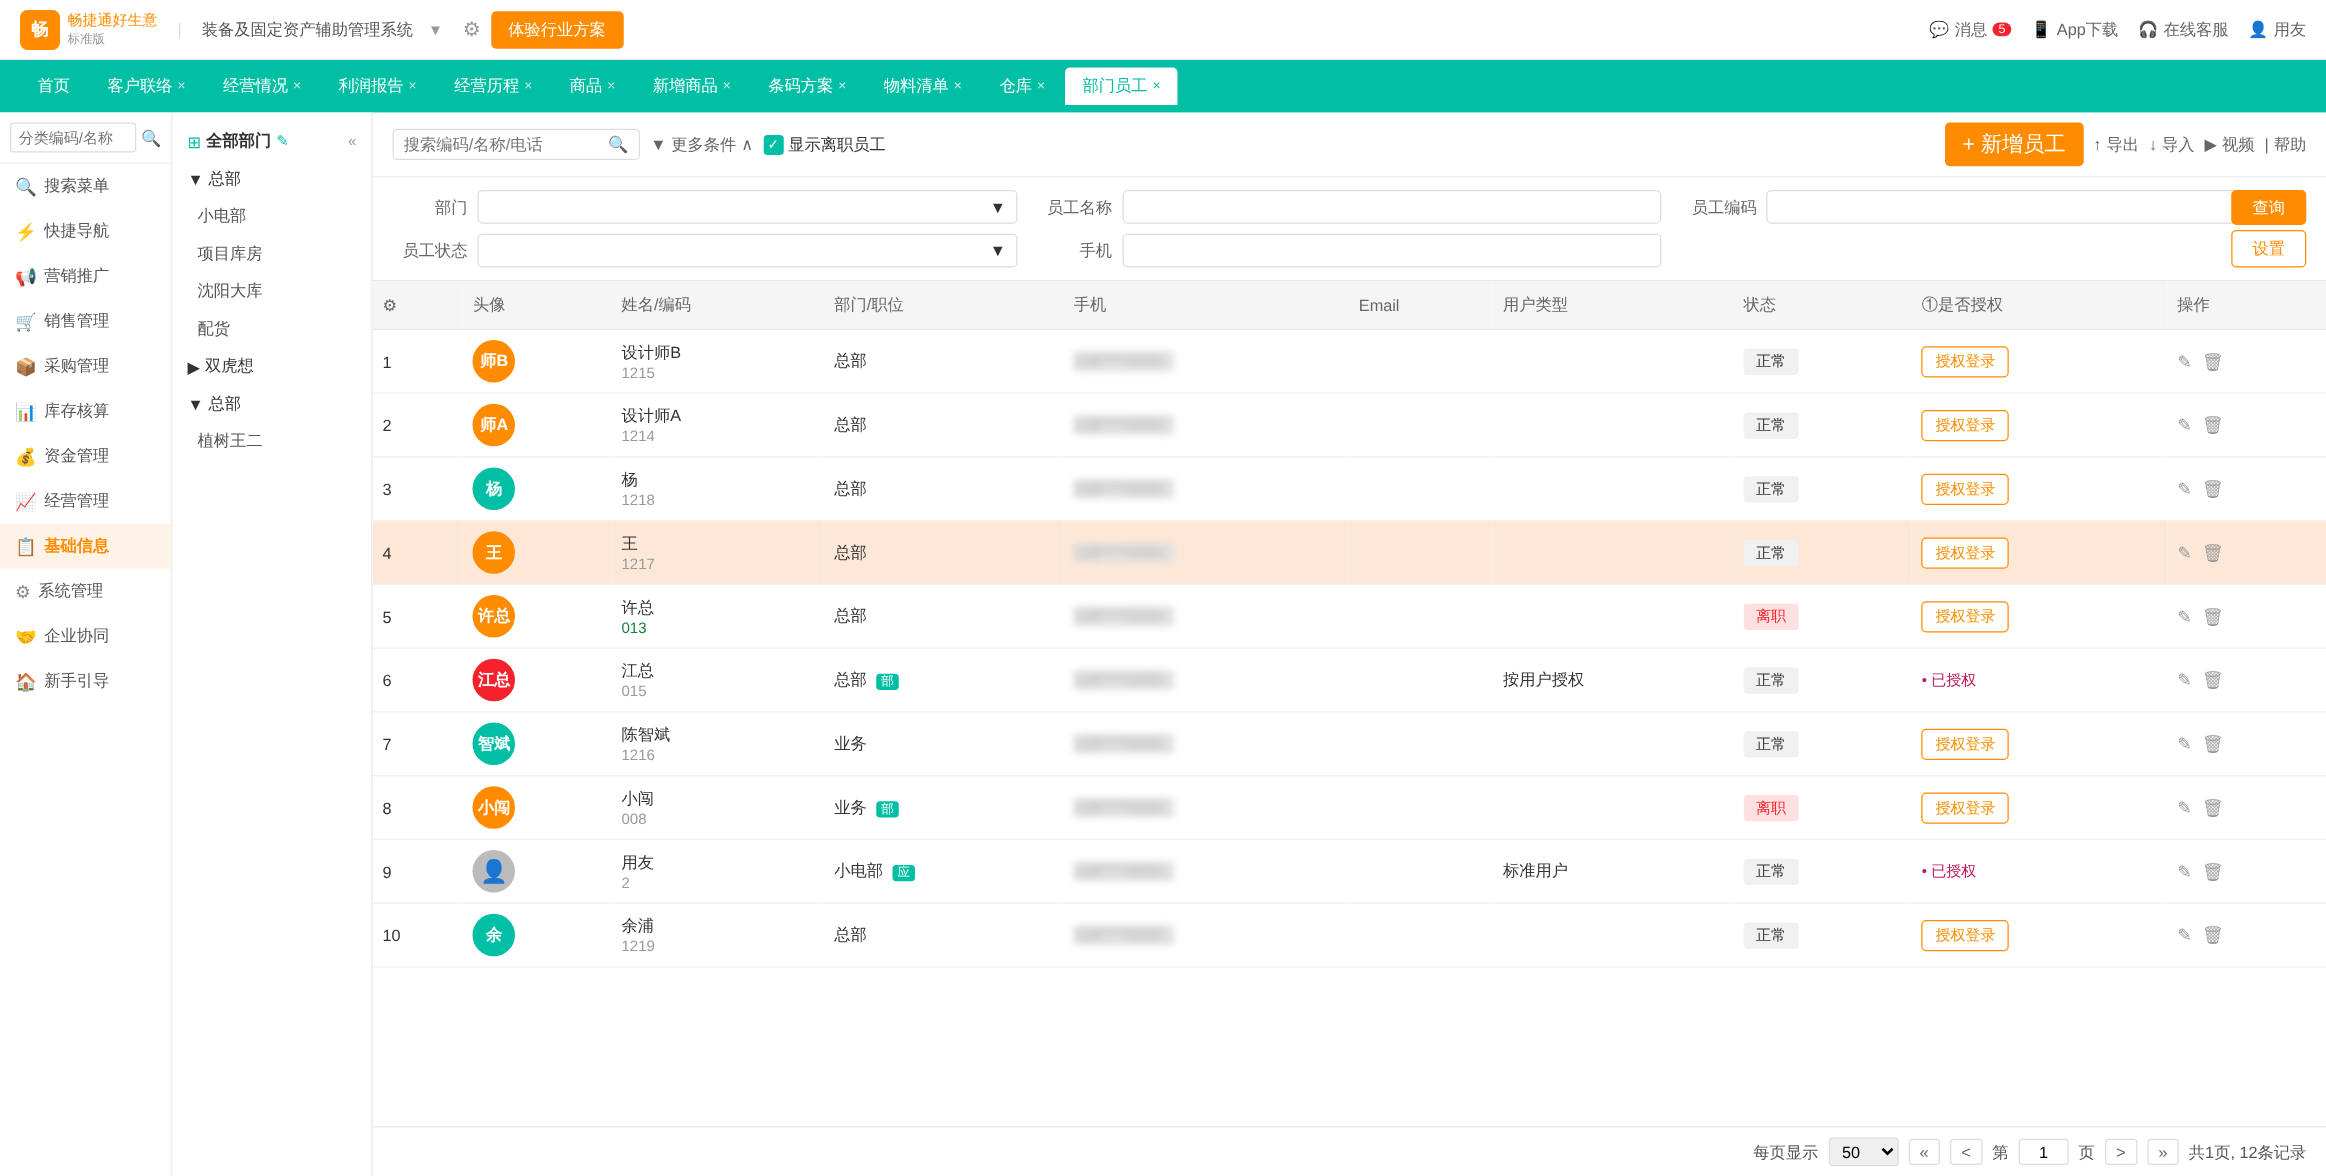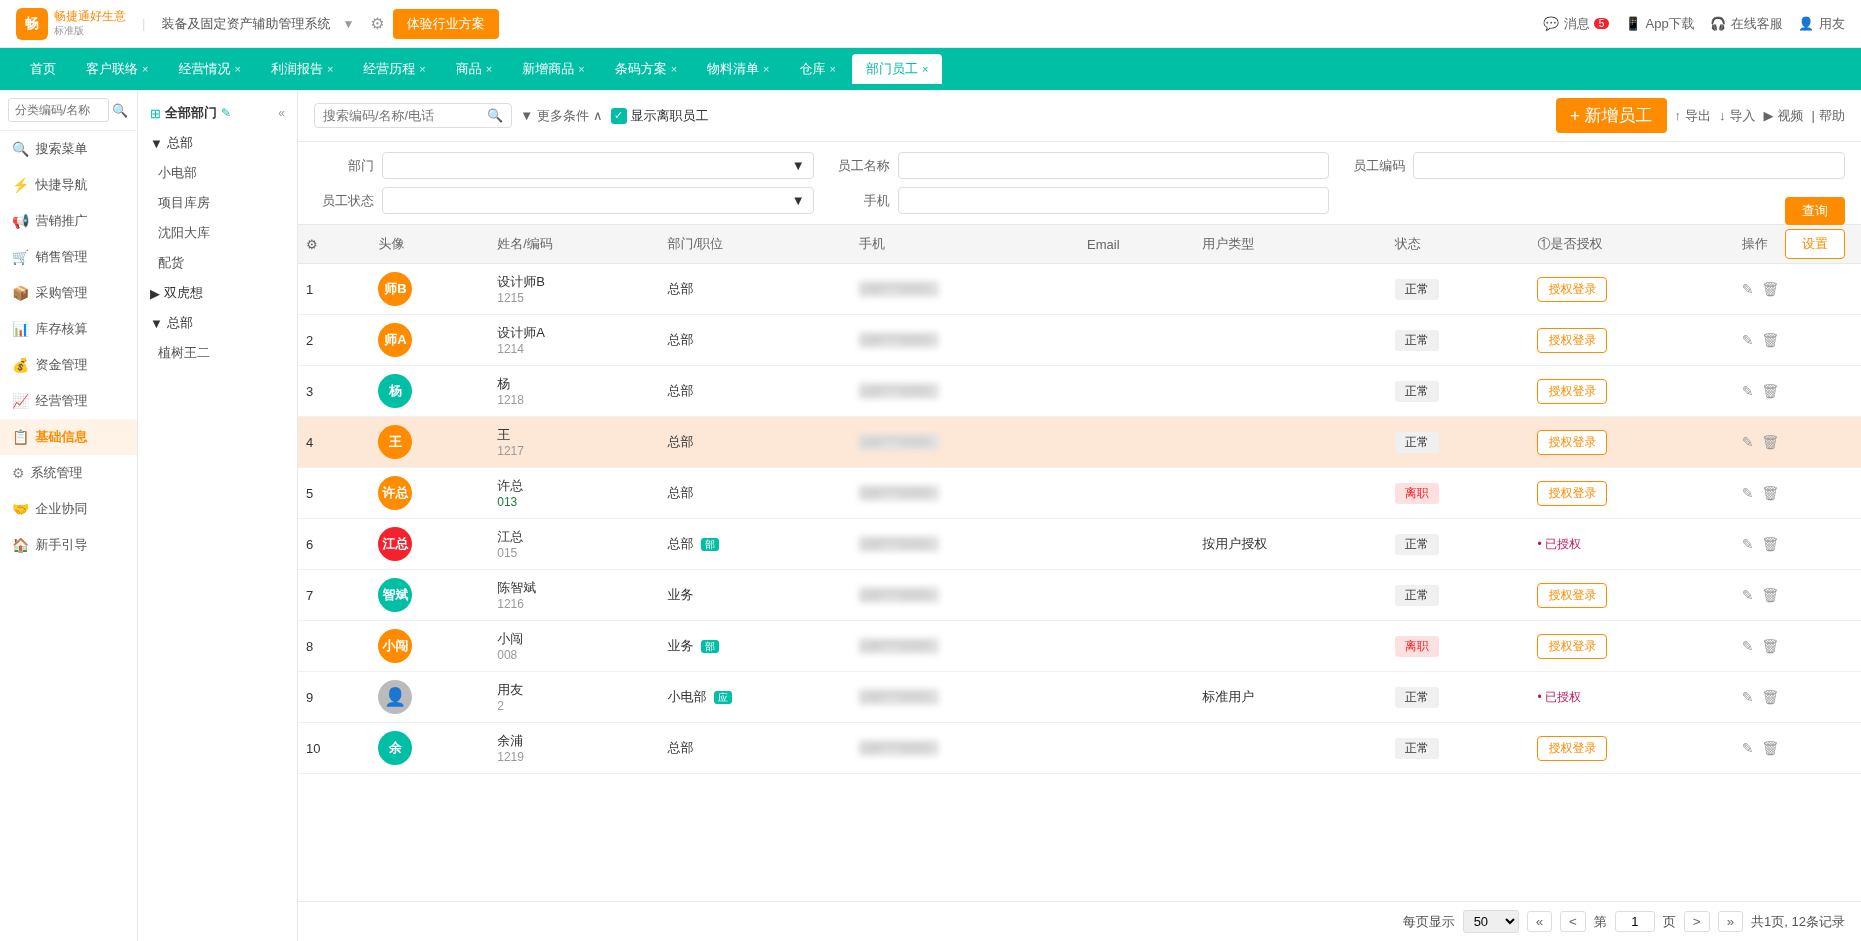--- a/index.html
+++ b/index.html
@@ -73,21 +73,21 @@
     .add-btn { background: #ff8c00; color: #fff; border: none; border-radius: 4px; padding: 6px 14px; cursor: pointer; font-size: 17px; display: flex; align-items: center; gap: 4px; }
     .action-btn { display: flex; align-items: center; gap: 4px; color: #666; cursor: pointer; font-size: 13px; }
 
     
     .search-form { background: #fff; border-bottom: 1px solid #e8e8e8; padding: 10px 16px; display: grid; grid-template-columns: 1fr 1fr 1fr; gap: 8px 16px; position: relative; }
     .form-row { display: flex; align-items: center; gap: 8px; }
     .form-label { color: #666; font-size: 13px; white-space: nowrap; min-width: 60px; text-align: right; }
     .form-control { flex: 1; border: 1px solid #ddd; border-radius: 4px; padding: 5px 8px; font-size: 13px; outline: none; display: flex; align-items: center; justify-content: space-between; cursor: pointer; }
     .form-input { flex: 1; border: 1px solid #ddd; border-radius: 4px; padding: 5px 8px; font-size: 13px; outline: none; }
     .search-form-btns { position: absolute; right: 16px; top: 10px; display: flex; flex-direction: column; gap: 4px; }
-    .query-btn { background: #ff8c00; color: #fff; border: none; border-radius: 4px; padding: 5px 16px; cursor: pointer; font-size: 13px; margin-top: 45px; }
+    .query-btn { background: #ff8c00; color: #fff; border: none; border-radius: 4px; padding: 5px 16px; cursor: pointer; font-size: 13px; }
     .reset-btn { background: #fff; color: #ff8c00; border: 1px solid #ff8c00; border-radius: 4px; padding: 5px 16px; cursor: pointer; font-size: 13px; }
 
     
     .table-wrap { flex: 1; overflow-y: auto; background: #fff; }
     table { width: 100%; border-collapse: collapse; }
     thead tr { background: #f5f5f5; border-bottom: 1px solid #e8e8e8; }
     thead th { padding: 10px 8px; font-size: 13px; color: #666; font-weight: normal; text-align: left; white-space: nowrap; }
     tbody tr { border-bottom: 1px solid #f0f0f0; }
     tbody tr.highlighted { background: #fde8d8; }
     tbody td { padding: 8px 8px; font-size: 13px; color: #333; vertical-align: middle; }

